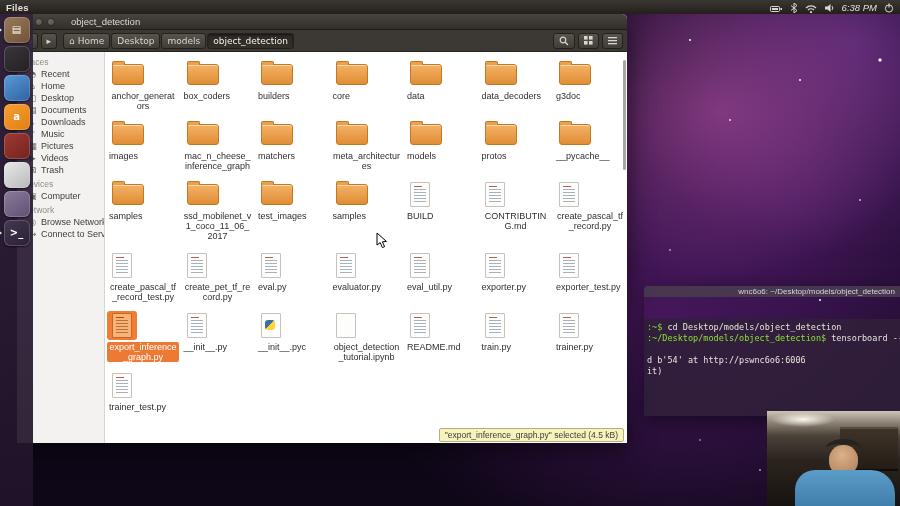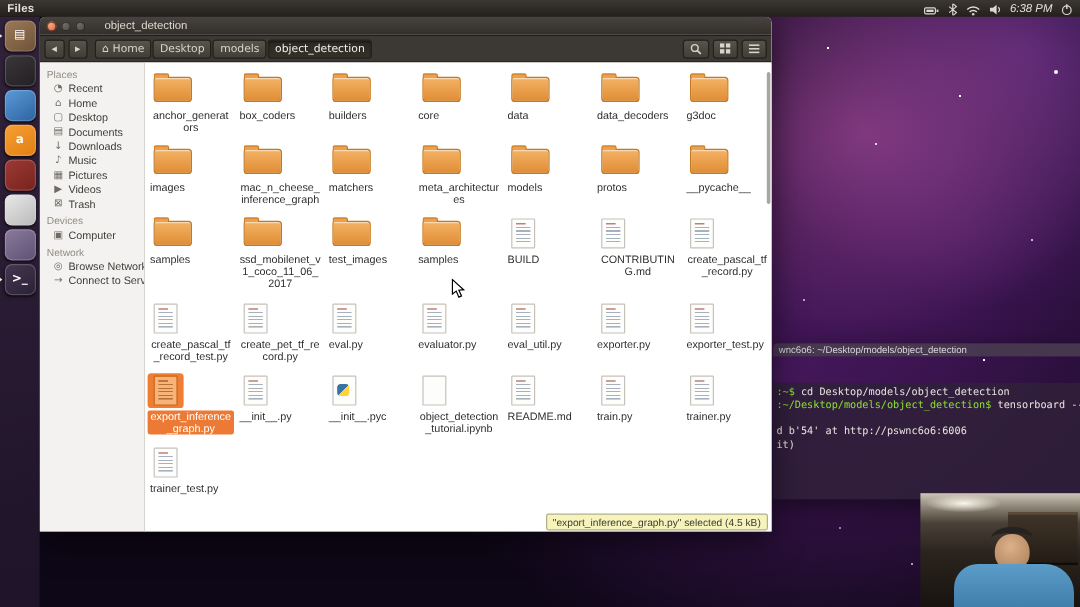--- a/index.html
+++ b/index.html
@@ -38,26 +38,26 @@
   .dock-item{width:26px;height:26px;border-radius:6px;position:relative;flex:0 0 auto;
     display:flex;align-items:center;justify-content:center;color:#fff;font-size:10px;font-weight:700;
     box-shadow:0 1px 2px rgba(0,0,0,.6),inset 0 0 0 1px rgba(255,255,255,.18);}
   .dock-glyph{font-family:"DejaVu Sans",sans-serif;font-size:10px;line-height:1;}
   .run-arrow{position:absolute;left:-6px;top:50%;transform:translateY(-50%);
     width:0;height:0;border-top:3px solid transparent;border-bottom:3px solid transparent;border-left:4px solid #e9e7e3;}
   
   #terminal{position:absolute;left:644px;top:286px;width:256px;height:130px;z-index:20;
     border-radius:4px 0 0 0;overflow:hidden;box-shadow:0 5px 20px rgba(0,0,0,.5);}
   .term-title{height:11px;background:rgba(72,58,80,.95);color:#d9d4dc;font-size:8px;
-    display:flex;align-items:center;padding:0 5px;white-space:nowrap;overflow:hidden;}
+    display:flex;align-items:center;padding:0 5px;white-space:nowrap;overflow:hidden;justify-content:flex-end;}
   .term-body{height:119px;background:rgba(48,32,58,.88);padding:3px 3px 0 3px;box-sizing:border-box;
     font-family:"DejaVu Sans Mono",monospace;font-size:8.5px;line-height:11px;color:#e8e4de;white-space:pre;overflow:hidden;margin-top:22px;}
   .prompt{color:#8ae234;}
   
-  #window{position:absolute;left:33px;top:14px;width:610px;height:429px;z-index:30;
+  #window{position:absolute;left:17px;top:14px;width:610px;height:429px;z-index:30;
     border-radius:5px 5px 0 0;overflow:hidden;background:#fff;
     box-shadow:0 8px 26px rgba(0,0,0,.55);display:flex;flex-direction:column;}
   .titlebar{height:15px;flex:0 0 auto;background:linear-gradient(#474440,#322f2a);
     display:flex;align-items:center;padding:0 6px;gap:4px;border-bottom:1px solid #1f1d19;}
   .winbtn{width:8px;height:8px;border-radius:50%;background:radial-gradient(circle at 35% 30%,#6e6b64,#4a4842);
     box-shadow:inset 0 0 0 1px rgba(0,0,0,.5);}
   .winbtn.close{background:radial-gradient(circle at 35% 30%,#f8a77e,#e2603c);}
   .title{color:#dedad2;font-size:9.5px;margin-left:12px;}
   .toolbar{height:21px;flex:0 0 auto;background:#3c3934;display:flex;align-items:center;
     padding:0 4px;gap:3px;border-bottom:1px solid #262420;}

